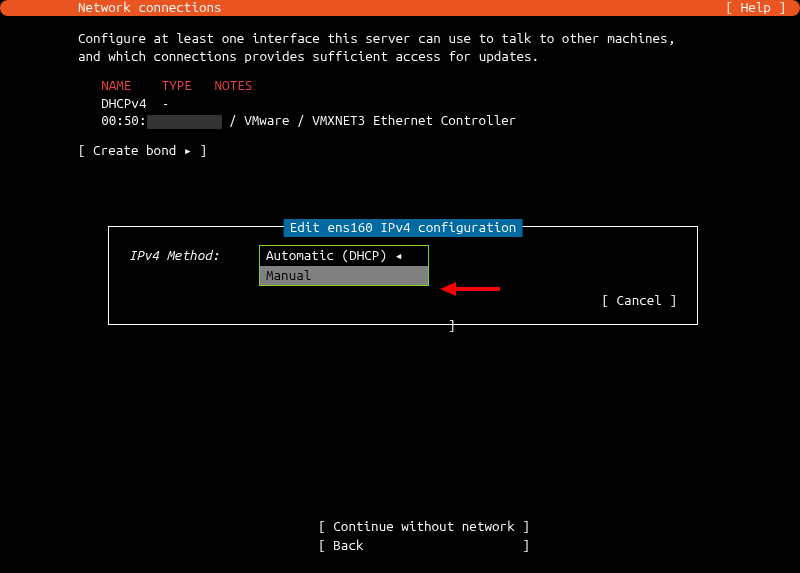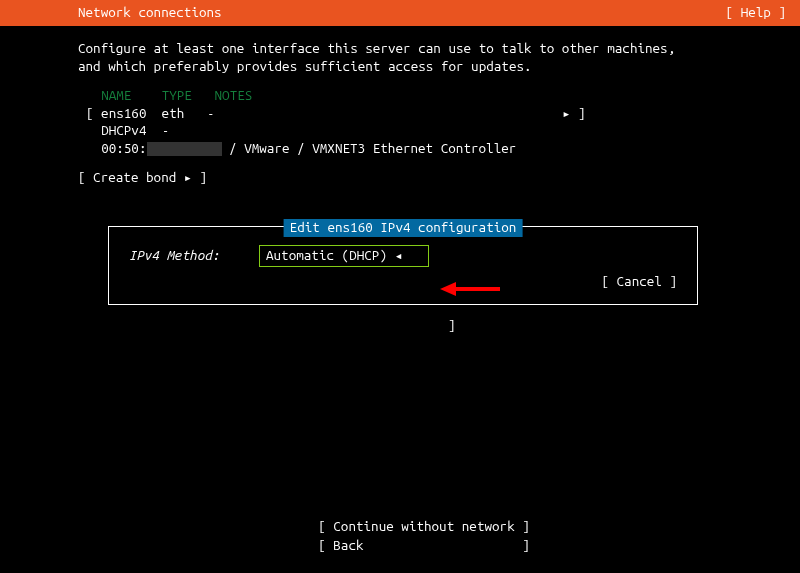--- a/index.html
+++ b/index.html
@@ -10,25 +10,26 @@
       font-family: 'Ubuntu Mono', 'DejaVu Sans Mono', monospace;
       font-size: 13.5px;
       color: #fff;
       position: relative;
       overflow: hidden;
       line-height: 1.3;
     }
     .header {
       background: #e95420;
       color: #fff;
-      height: 26px;
+      height: 16px;
       display: flex;
       justify-content: space-between;
       align-items: center;
       padding: 0 14px 0 78px;
+      border-radius: 11px;
     }
     .main {
       padding: 14px 78px 0 78px;
       color: #fff;
     }
     .description {
       margin-bottom: 12px;
     }
     .table-area {
       margin-left: 8px;
@@ -111,57 +112,57 @@
       bottom: 18px;
       left: 0;
       right: 0;
       text-align: center;
       line-height: 1.4;
       padding-left: 48px;
     }
     .footer-item {
       display: block;
     }
-    .dim { color: #15803d; }
+    .dim { color: #ef4444; }
   </style>
 </head>
 <body>
 
 <div class="header">
   <span>Network connections</span>
   <span>[ Help ]</span>
 </div>
 
 <div class="main">
   <div class="description">
     <div>Configure at least one interface this server can use to talk to other machines,</div>
-    <div>and which preferably provides sufficient access for updates.</div>
+    <div>and which connections provides sufficient access for updates.</div>
   </div>
 
   <div class="table-area">
     <div class="table-header dim">
       <span>&nbsp;&nbsp;<span>NAME</span></span>
       <span>&nbsp;&nbsp;&nbsp;<span>TYPE</span></span>
       <span>&nbsp;&nbsp;<span>NOTES</span></span>
     </div>
-    <div style="white-space: pre;">[ ens160  eth   -                                              ▸ ]</div>
     <div>&nbsp;&nbsp;<span>DHCPv4</span>&nbsp;&nbsp;<span>-</span></div>
     <div>&nbsp;&nbsp;<span>00:50:</span><span class="mac-redact"></span><span> / VMware / VMXNET3 Ethernet Controller</span></div>
   </div>
 
   <div class="create-bond">[ Create bond ▸ ]</div>
 </div>
 
 <div class="dialog">
   <div class="dialog-title"> Edit ens160 IPv4 configuration </div>
   <div class="dialog-body">
     <div class="dialog-row">
       <div class="dialog-label">IPv4 Method:</div>
       <div class="dropdown">
         <div class="dropdown-option current">Automatic (DHCP)</div>
+        <div class="dropdown-option highlighted">Manual</div>
       </div>
     </div>
     <div class="dialog-cancel">[ Cancel ]</div>
   </div>
 </div>
 
 <span class="dialog-close-bracket">]</span>
 
 <svg class="arrow" width="60" height="20">
   <line x1="60" y1="10" x2="12" y2="10" stroke="#ff0000" stroke-width="4"></line>

